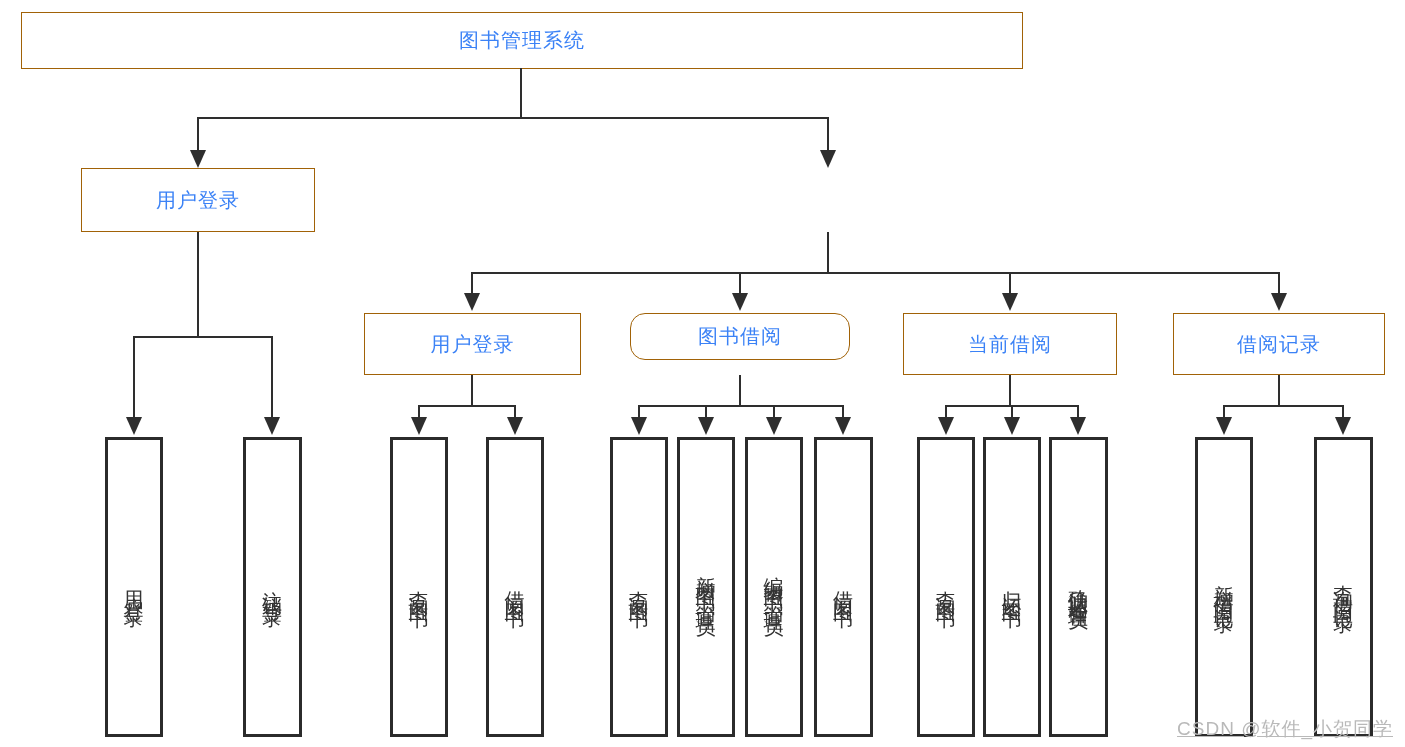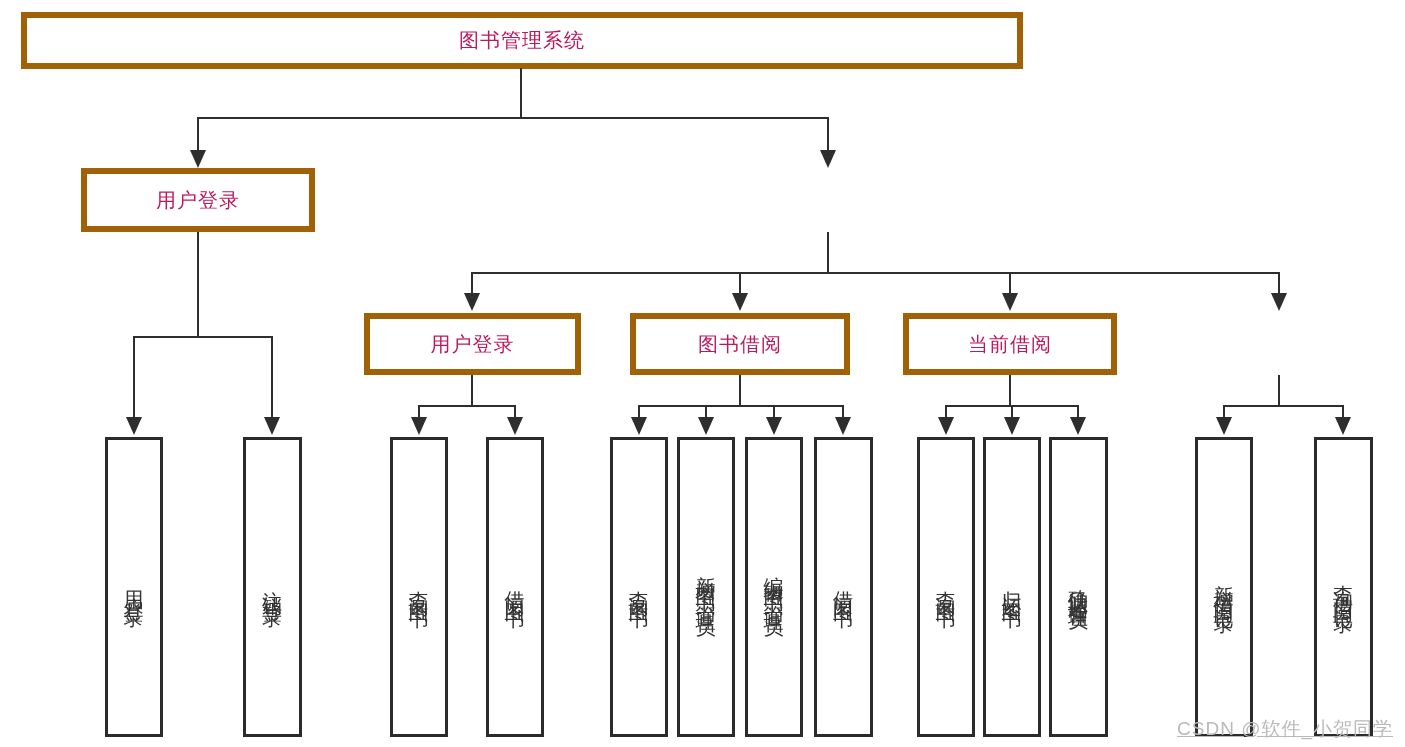--- a/index.html
+++ b/index.html
@@ -1,21 +1,21 @@
 <!DOCTYPE html>
 <html><head>
 <meta charset="utf-8">
 <style>
   * { margin:0; padding:0; box-sizing:border-box; }
   html,body { width:1405px; height:747px; background:#ffffff; overflow:hidden;
               font-family:"Liberation Sans","DejaVu Sans",sans-serif; }
   #canvas { position:relative; width:1405px; height:747px; background:#ffffff; }
 
   .node { position:absolute; display:flex; align-items:center; justify-content:center;
-          border:6px solid #a16207; background:#ffffff; color:#be185d;
+          border:1px solid #a16207; background:#ffffff; color:#3b82f6;
           font-size:20px; letter-spacing:1px; }
   .leaf { position:absolute; display:flex; align-items:center; justify-content:center;
           border:3px solid #2b2b2b; background:#ffffff; }
   .leaf .vtxt { writing-mode:vertical-rl; text-orientation:mixed;
           font-size:20px; color:#333333; letter-spacing:6px; line-height:1; }
   .vline, .hline { position:absolute; background:#2e2e2e; }
   .vline { width:2px; }
   .hline { height:2px; }
   .arrow { position:absolute; width:0; height:0;
            border-left:8px solid transparent; border-right:8px solid transparent;
@@ -57,25 +57,28 @@
   <div class="vline" style="left:739px; top:272px; height:22px;"></div>
   <div class="arrow" style="left:732px; top:293px;"></div>
   <div class="vline" style="left:1009px; top:272px; height:22px;"></div>
   <div class="arrow" style="left:1002px; top:293px;"></div>
   <div class="vline" style="left:1278px; top:272px; height:22px;"></div>
   <div class="arrow" style="left:1271px; top:293px;"></div>
 
   <div class="node" style="left:364px; top:313px; width:217px; height:62px;">
     <span>用户登录</span>
   </div>
-  <div class="node" style="left:630px; top:313px; width:220px; height:62px;">
+  <div class="node" style="left:630px; top:313px; width:220px; height:47px;border-radius:15px;">
     <span>图书借阅</span>
   </div>
   <div class="node" style="left:903px; top:313px; width:214px; height:62px;">
     <span>当前借阅</span>
+  </div>
+  <div class="node" style="left:1173px; top:313px; width:212px; height:62px;">
+    <span>借阅记录</span>
   </div>
 
   <div class="vline" style="left:471px; top:375px; height:31px;"></div>
   <div class="hline" style="left:419px; top:405px; width:97px;"></div>
   <div class="vline" style="left:418px; top:405px; height:13px;"></div>
   <div class="arrow" style="left:411px; top:417px;"></div>
   <div class="vline" style="left:514px; top:405px; height:13px;"></div>
   <div class="arrow" style="left:507px; top:417px;"></div>
 
   <div class="vline" style="left:739px; top:375px; height:31px;"></div>

